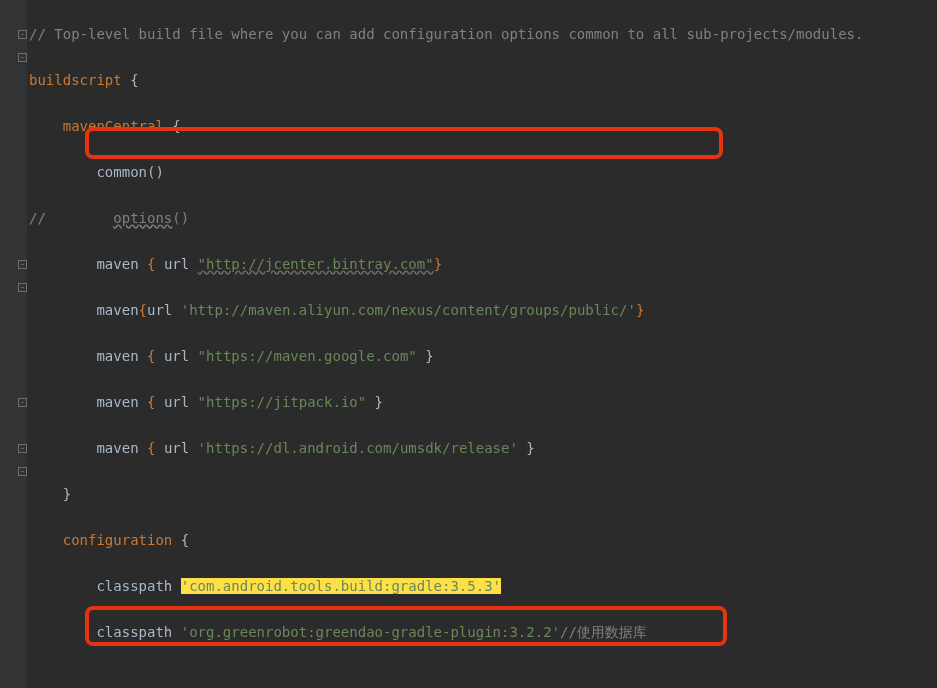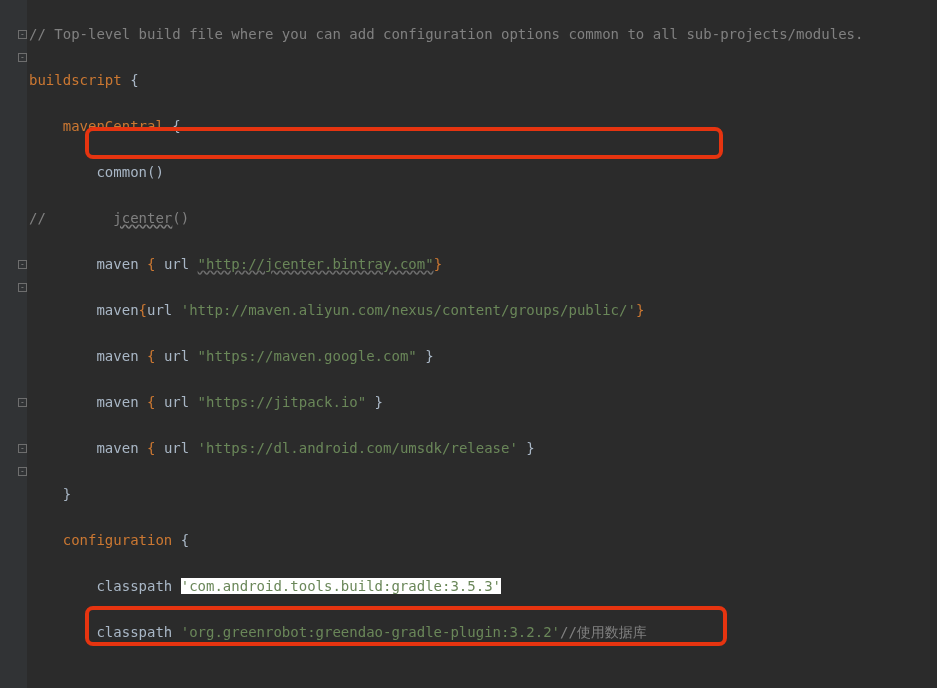--- a/index.html
+++ b/index.html
@@ -39,21 +39,21 @@
   padding-left: 2px;
   white-space: pre;
 }
 .line { height: 23px; }
 .kw { color: #cc7832; margin-top: 44px; }
 .str { color: #6a8759; margin-top: 38px; }
 .str2 { color: #6a8759; text-decoration: underline wavy #6e6e6e; }
 .cm { color: #808080; }
 .ul { text-decoration: underline wavy #808080; }
 .hl-sel {
-  background: #ffffff;
+  background: #fde047;
 }
 .frame1 {
   position: absolute;
   left: 85px;
   top: 127px;
   width: 638px;
   height: 32px;
   border: 4px solid #e63410;
   border-radius: 8px;
   pointer-events: none;
@@ -80,21 +80,21 @@
     <div class="fold" style="top:283px">-</div>
     <div class="fold" style="top:398px">-</div>
     <div class="fold" style="top:444px">-</div>
     <div class="fold" style="top:467px">-</div>
   </div>
   <div class="code">
 <div class="line"><span class="cm">// Top-level build file where you can add configuration options common to all sub-projects/modules.</span></div>
 <div class="line"><span class="kw">buildscript</span><span> {</span></div>
 <div class="line"><span class="kw">    mavenCentral</span><span> {</span></div>
 <div class="line"><span>        common()</span></div>
-<div class="line"><span class="cm">//        </span><span class="cm ul">jcenter</span><span class="cm">()</span></div>
+<div class="line"><span class="cm">//        </span><span class="cm ul">options</span><span class="cm">()</span></div>
 <div class="line"><span>        maven </span><span class="kw">{</span><span> url </span><span class="str2">"http://jcenter.bintray.com"</span><span class="kw">}</span></div>
 <div class="line"><span>        maven</span><span class="kw">{</span><span>url </span><span class="str">'http://maven.aliyun.com/nexus/content/groups/public/'</span><span class="kw">}</span></div>
 <div class="line"><span>        maven </span><span class="kw">{</span><span> url </span><span class="str">"https://maven.google.com"</span><span> }</span></div>
 <div class="line"><span>        maven </span><span class="kw">{</span><span> url </span><span class="str">"https://jitpack.io"</span><span> }</span></div>
 <div class="line"><span>        maven </span><span class="kw">{</span><span> url </span><span class="str">'https://dl.android.com/umsdk/release'</span><span> }</span></div>
 <div class="line"><span>    }</span></div>
 <div class="line"><span class="kw">    configuration</span><span> {</span></div>
 <div class="line"><span>        classpath </span><span class="str hl-sel">'com.android.tools.build:gradle:3.5.3'</span></div>
 <div class="line"><span>        classpath </span><span class="str">'org.greenrobot:greendao-gradle-plugin:3.2.2'</span><span class="cm">//使用数据库</span></div>
 

